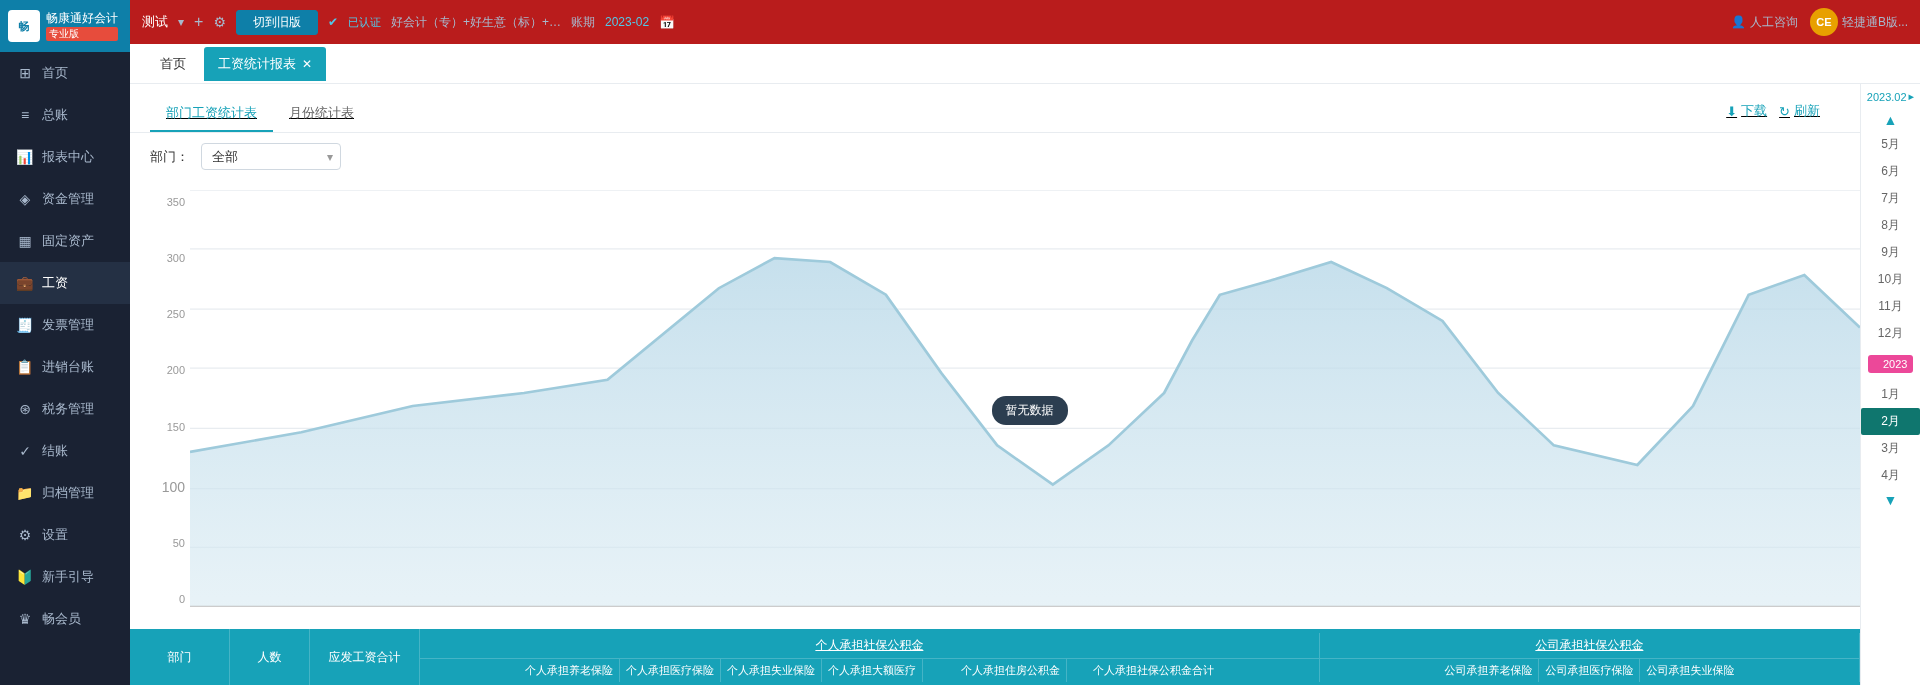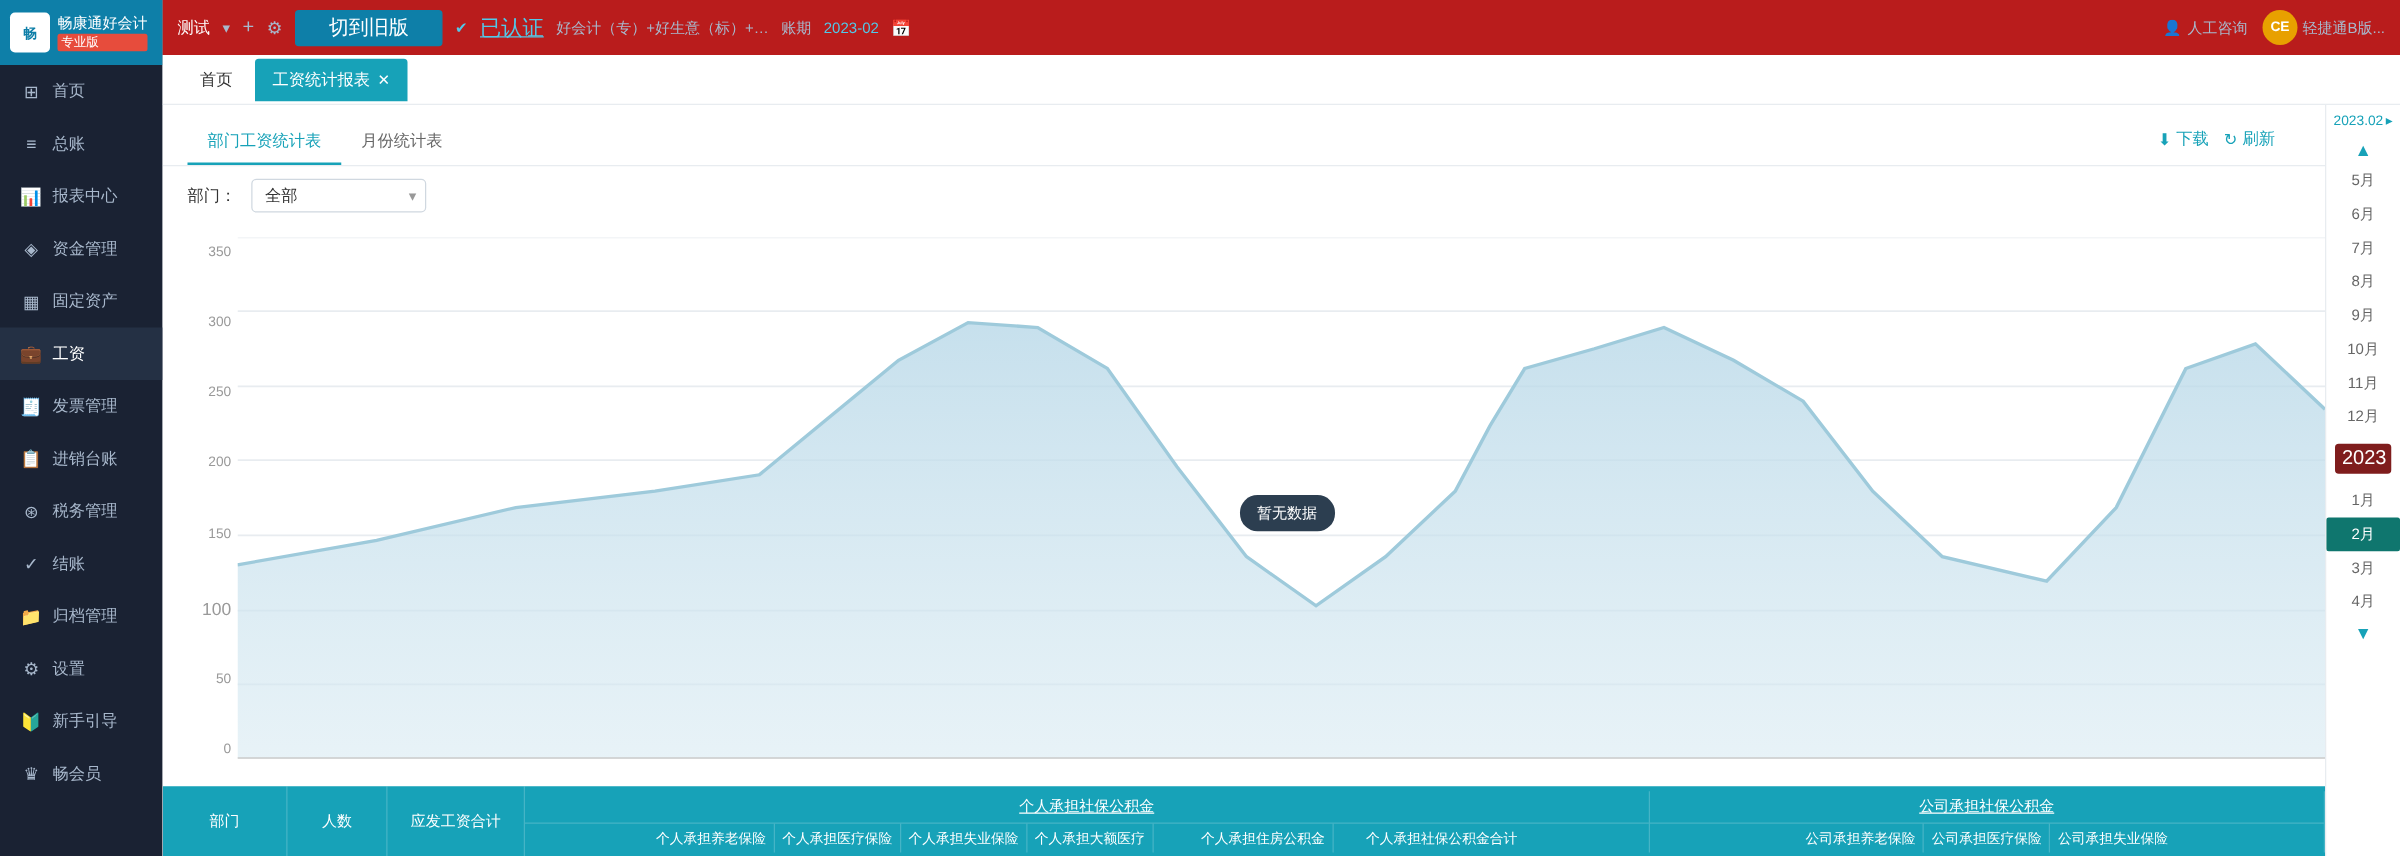--- a/index.html
+++ b/index.html
@@ -59,24 +59,24 @@
       align-items: center;
       padding: 0 12px;
       gap: 10px;
       color: #ccd6e0;
       flex-shrink: 0;
     }
     .topbar-title { color: white; font-size: 13px; }
     .topbar-dropdown { color: #a8b8cc; font-size: 12px; cursor: pointer; }
     .topbar-btn {
       background: transparent; border: 1px solid #4a6080; color: #a8b8cc;
-      padding: 3px 26px; border-radius: 3px; cursor: pointer; font-size: 16px;
+      padding: 3px 16px; border-radius: 3px; cursor: pointer; font-size: 12px;
     }
     .topbar-btn.primary { background: #0e7fa8; border-color: #0e7fa8; color: white; }
-    .topbar-status { color: #52c8e8; font-size: 17px; text-decoration: underline; }
+    .topbar-status { color: #52c8e8; font-size: 11px; }
     .topbar-period { color: #a8b8cc; font-size: 12px; }
     .topbar-right { margin-left: auto; display: flex; align-items: center; gap: 12px; }
     .topbar-user { display: flex; align-items: center; gap: 4px; color: #a8b8cc; font-size: 12px; cursor: pointer; }
     .topbar-avatar { width: 28px; height: 28px; border-radius: 50%; background: #e8a000; display: flex; align-items: center; justify-content: center; color: white; font-size: 11px; font-weight: bold; }
 
     
     .content {
       flex: 1;
       background: #f0f2f5;
       display: flex;
@@ -127,20 +127,21 @@
     }
 
     
     .subtabs {
       display: flex;
       align-items: center;
       padding: 12px 20px 0;
       border-bottom: 1px solid #e8ecf0;
       gap: 0;
       flex-shrink: 0;
+      text-decoration: underline;
     }
     .subtab {
       padding: 8px 16px;
       font-size: 13px;
       cursor: pointer;
       color: #666;
       border-bottom: 2px solid transparent;
     }
     .subtab.active {
       color: #17a2b8;
@@ -234,27 +235,27 @@
       font-size: 12px;
       color: #666;
       cursor: pointer;
     }
     .date-panel-item.active {
       background: #0f766e;
       color: white;
       border-radius: 2px;
     }
     .date-panel-year {
-      font-size: 16px;
+      font-size: 11px;
       color: white;
-      background: #7f1d1d;
+      background: #ec4899;
       padding: 3px 6px;
       border-radius: 3px;
       margin: 4px 0;
-      text-align: left;
+      text-align: right;
       width: 90%;
     }
 
     
     .bottom-table {
       height: 56px;
       background: #17a2b8;
       display: flex;
       align-items: center;
       flex-shrink: 0;

